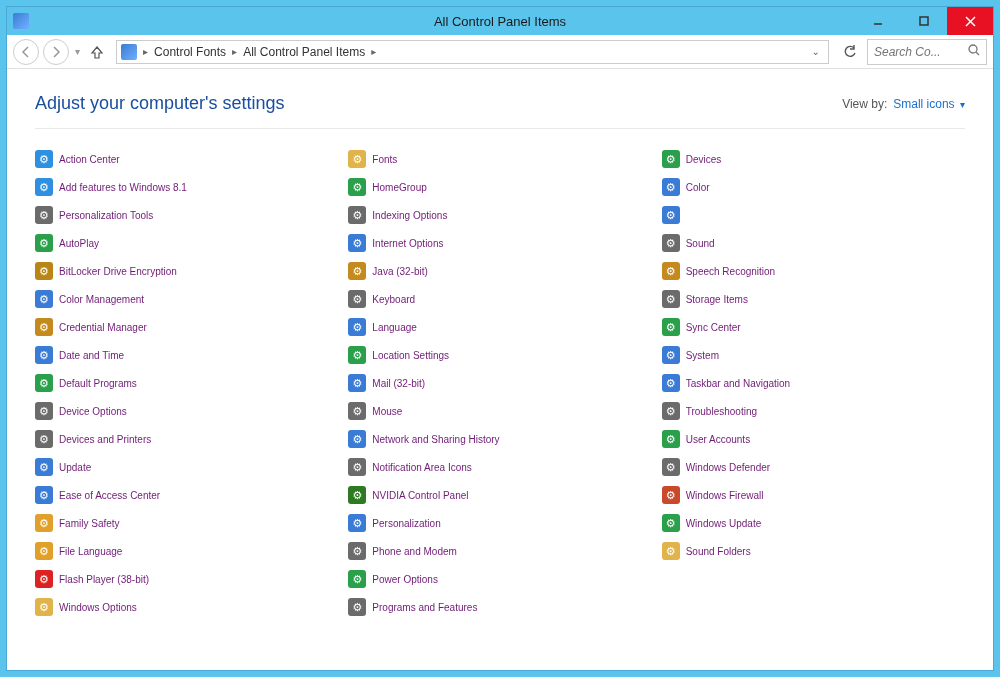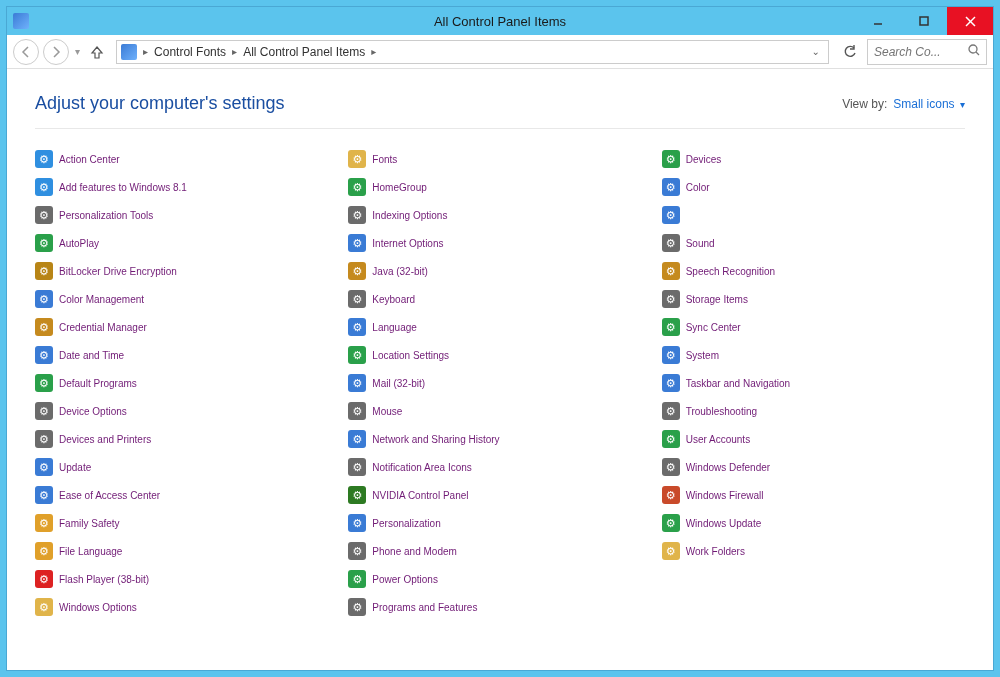--- a/index.html
+++ b/index.html
@@ -438,21 +438,21 @@
         <div class="cp-item">
           <div class="ic" style="background: rgb(224, 160, 42);">⚙</div>
           <span class="lbl">File Language</span>
         </div>
         <div class="cp-item">
           <div class="ic" style="background: rgb(107, 107, 107);">⚙</div>
           <span class="lbl">Phone and Modem</span>
         </div>
         <div class="cp-item">
           <div class="ic" style="background: rgb(224, 180, 74);">⚙</div>
-          <span class="lbl">Work Folders</span>
+          <span class="lbl">Sound Folders</span>
         </div>
         <div class="cp-item">
           <div class="ic" style="background: rgb(221, 34, 34);">⚙</div>
           <span class="lbl">Flash Player (38-bit)</span>
         </div>
         <div class="cp-item">
           <div class="ic" style="background: rgb(42, 160, 74);">⚙</div>
           <span class="lbl">Power Options</span>
         </div>
         <div></div>

